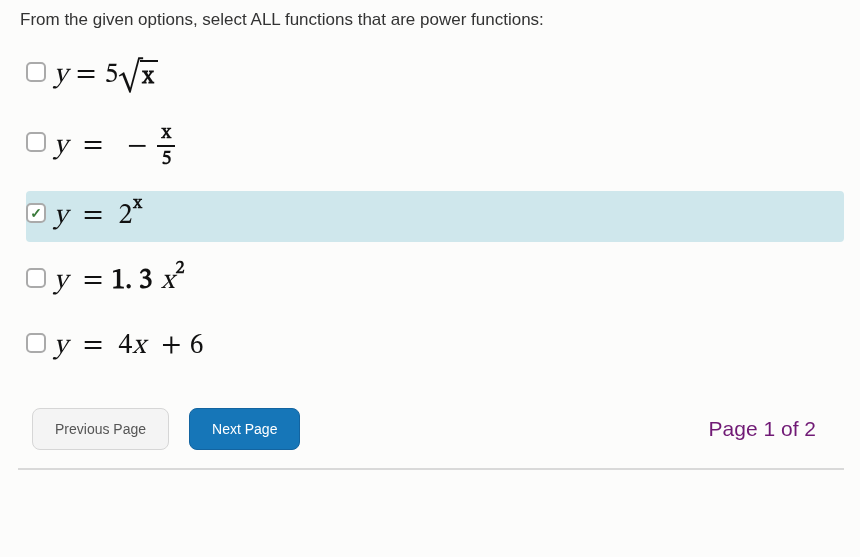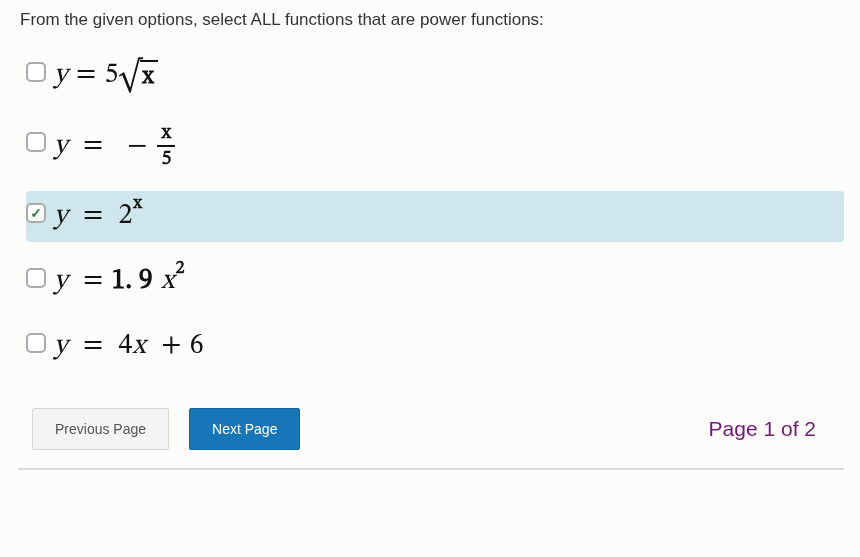--- a/index.html
+++ b/index.html
@@ -119,21 +119,21 @@
     justify-content: space-between;
     padding: 22px 28px 0 6px;
   }
   .btn {
     display: inline-flex;
     align-items: center;
     justify-content: center;
     height: 42px;
     padding: 0 22px;
     font-size: 14px;
-    border-radius: 2px;
+    border-radius: 8px;
     cursor: pointer;
     user-select: none;
   }
   .btn-prev {
     background: #f4f4f4;
     border: 1px solid #d6d6d6;
     color: #555;
     margin-right: 20px;
     margin-left: 8px;
   }
@@ -207,21 +207,21 @@
       </div>
     </div>
 
     <div class="option-row">
       <div class="chk"></div>
       <div class="math">
         <span>y</span>
           <span class="spw"></span>
         <span class="rm">=</span>
           <span class="sp"></span>
-        <span class="rm" style="font-weight:bold">1. 9</span>
+        <span class="rm" style="font-weight:bold">1. 3</span>
           <span class="sp"></span>
         <span>x</span>
           <span class="sup">2</span>
       </div>
     </div>
 
     <div class="option-row">
       <div class="chk"></div>
       <div class="math">
         <span>y</span>

